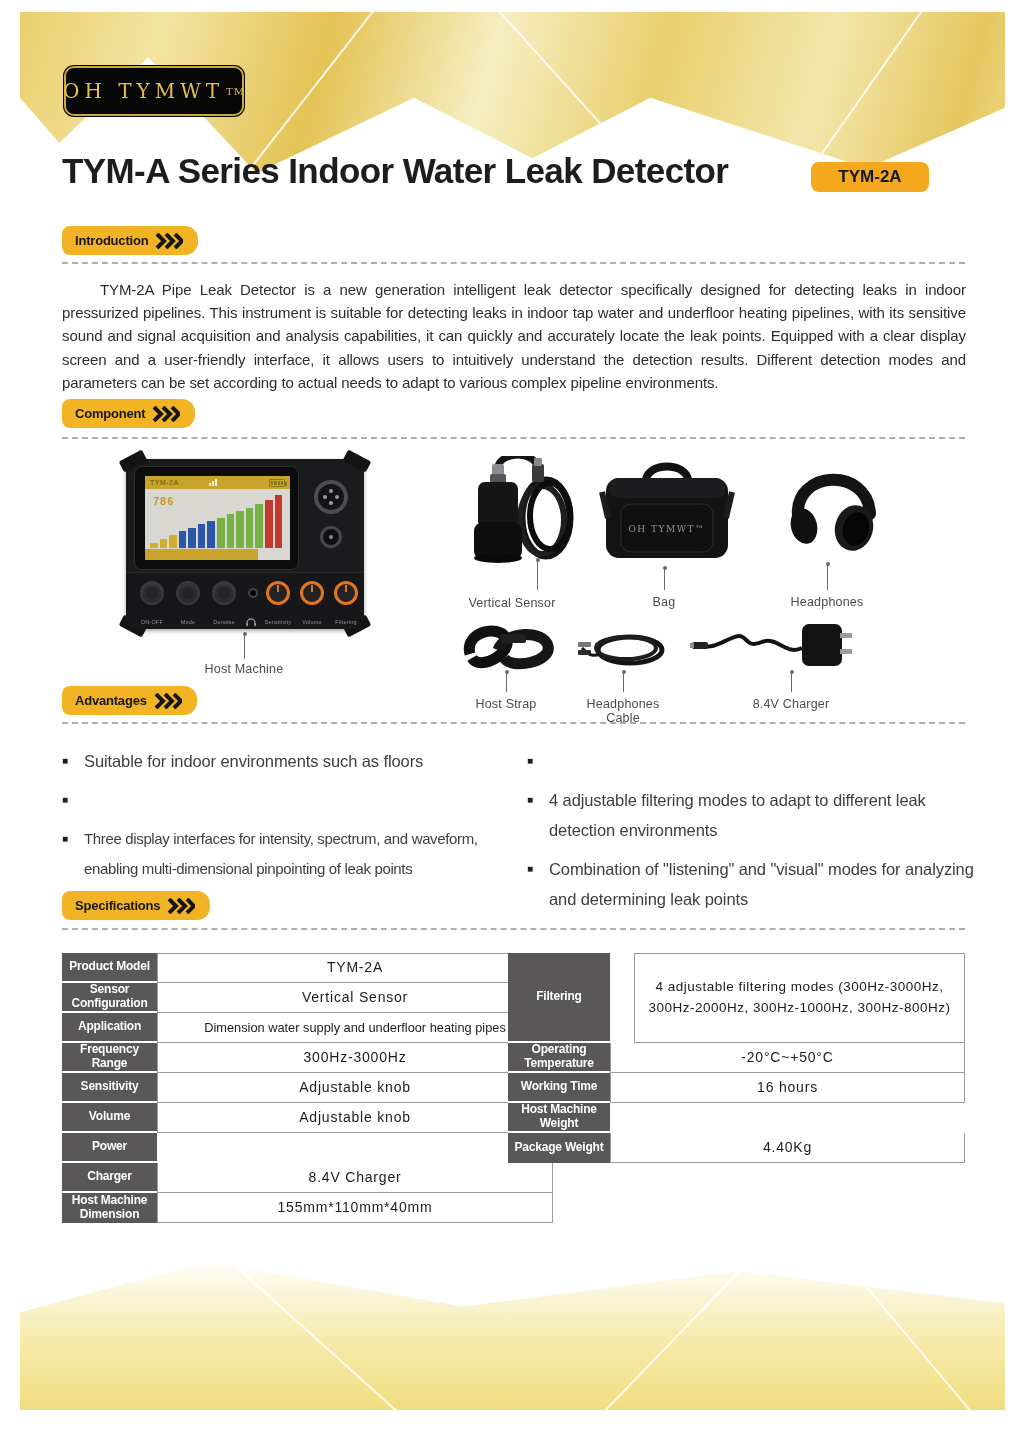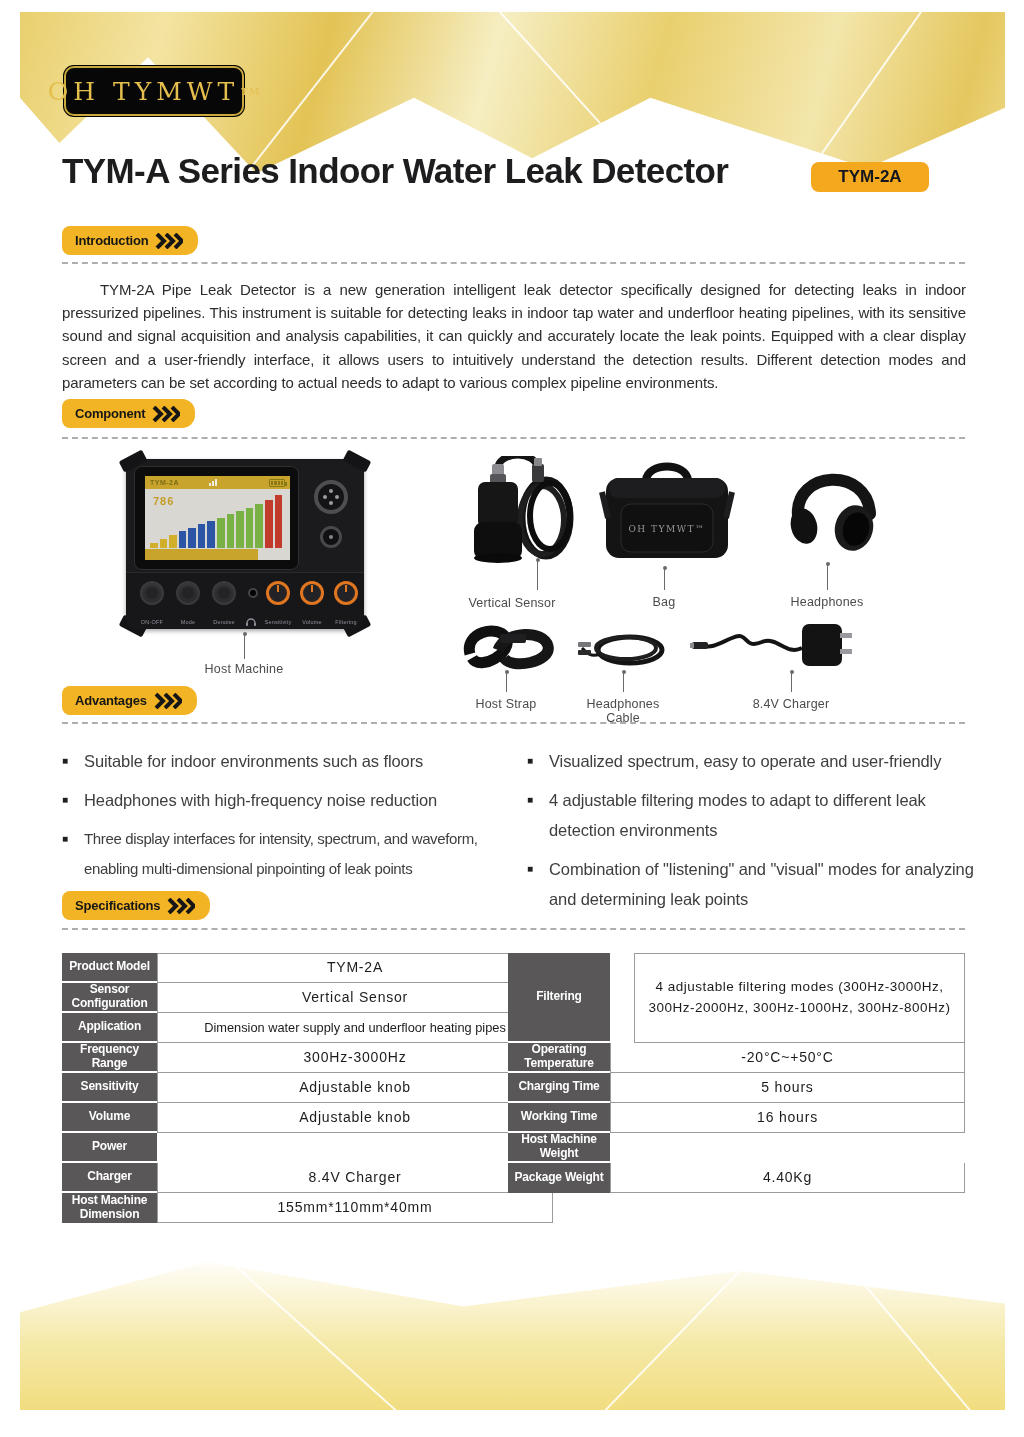--- a/index.html
+++ b/index.html
@@ -21,21 +21,21 @@
   .fl2 { left:560px; top:-120px; transform:rotate(-42deg); }
   .fl3 { left:830px; top:-110px; transform:rotate(35deg); }
   .fl4 { left:310px; top:-120px; transform:rotate(-48deg); }
   .fl5 { left:660px; top:-140px; transform:rotate(44deg); }
   .fl6 { left:900px; top:-120px; transform:rotate(-40deg); }
 
   
   .logo { position:absolute; left:64px; top:66px; width:180px; height:50px; background:#070707;
     border:2px solid #c9a93c; border-radius:10px; display:flex; align-items:center; justify-content:center;
     box-shadow:0 0 0 1px #000; }
-  .logo-text { font-family:"DejaVu Serif", serif; color:#e4bf4e; font-size:25px; letter-spacing:5px; font-weight:400; white-space:nowrap; }
+  .logo-text { font-family:"DejaVu Serif", serif; color:#e4bf4e; font-size:20px; letter-spacing:5px; font-weight:400; white-space:nowrap; }
   .logo-tm { font-family:"DejaVu Serif", serif; color:#e4bf4e; font-size:10px; vertical-align:14px; letter-spacing:1px; margin-left:2px; }
 
   
   .title { position:absolute; left:62px; top:151px; font-size:35px; font-weight:700; color:#1d1d1f; letter-spacing:-0.6px; }
   .model-badge { position:absolute; left:811px; top:162px; width:118px; height:30px; background:#f3a81d;
     border-radius:8px; display:flex; align-items:center; justify-content:center; font-size:17px; font-weight:700; color:#15151f; }
 
   
   .sec-badge { position:absolute; left:62px; height:29px; background:#f2b424; border-radius:8px 13px 13px 8px;
     display:flex; align-items:center; padding:0 15px 0 13px; gap:7px; }
@@ -307,31 +307,29 @@
   </div>
   <div class="dash dash3"></div>
 
   <ul class="adv-col adv-left">
     <li>
         <span class="sq">■</span>
         <span>Suitable for indoor environments such as floors</span>
       </li>
     <li>
         <span class="sq">■</span>
-        <span>Headphones with high-frequency noise reduction</span>
       </li>
     <li>
         <span class="sq">■</span>
         <span>Three display interfaces for intensity, spectrum, and waveform, enabling multi-dimensional pinpointing of leak points</span>
       </li>
   </ul>
   <ul class="adv-col adv-right">
     <li>
         <span class="sq">■</span>
-        <span>Visualized spectrum, easy to operate and user-friendly</span>
       </li>
     <li>
         <span class="sq">■</span>
         <span>4 adjustable filtering modes to adapt to different leak detection environments</span>
       </li>
     <li>
         <span class="sq">■</span>
         <span>Combination of "listening" and "visual" modes for analyzing and determining leak points</span>
       </li>
   </ul>
@@ -385,24 +383,20 @@
   <div class="spec-table spec-table-right">
     <div class="spec-row tall">
         <div class="cell-l">Filtering</div>
         <div class="cell-v two-line">4 adjustable filtering modes (300Hz-3000Hz, 300Hz-2000Hz, 300Hz-1000Hz, 300Hz-800Hz)</div>
       </div>
     <div class="spec-row">
         <div class="cell-l">Operating Temperature</div>
         <div class="cell-v">-20°C~+50°C</div>
       </div>
     <div class="spec-row">
-        <div class="cell-l">Charging Time</div>
-        <div class="cell-v">5 hours</div>
-      </div>
-    <div class="spec-row">
         <div class="cell-l">Working Time</div>
         <div class="cell-v">16 hours</div>
       </div>
     <div class="spec-row">
         <div class="cell-l">Host Machine Weight</div>
       </div>
     <div class="spec-row">
         <div class="cell-l">Package Weight</div>
         <div class="cell-v">4.40Kg</div>
       </div>

